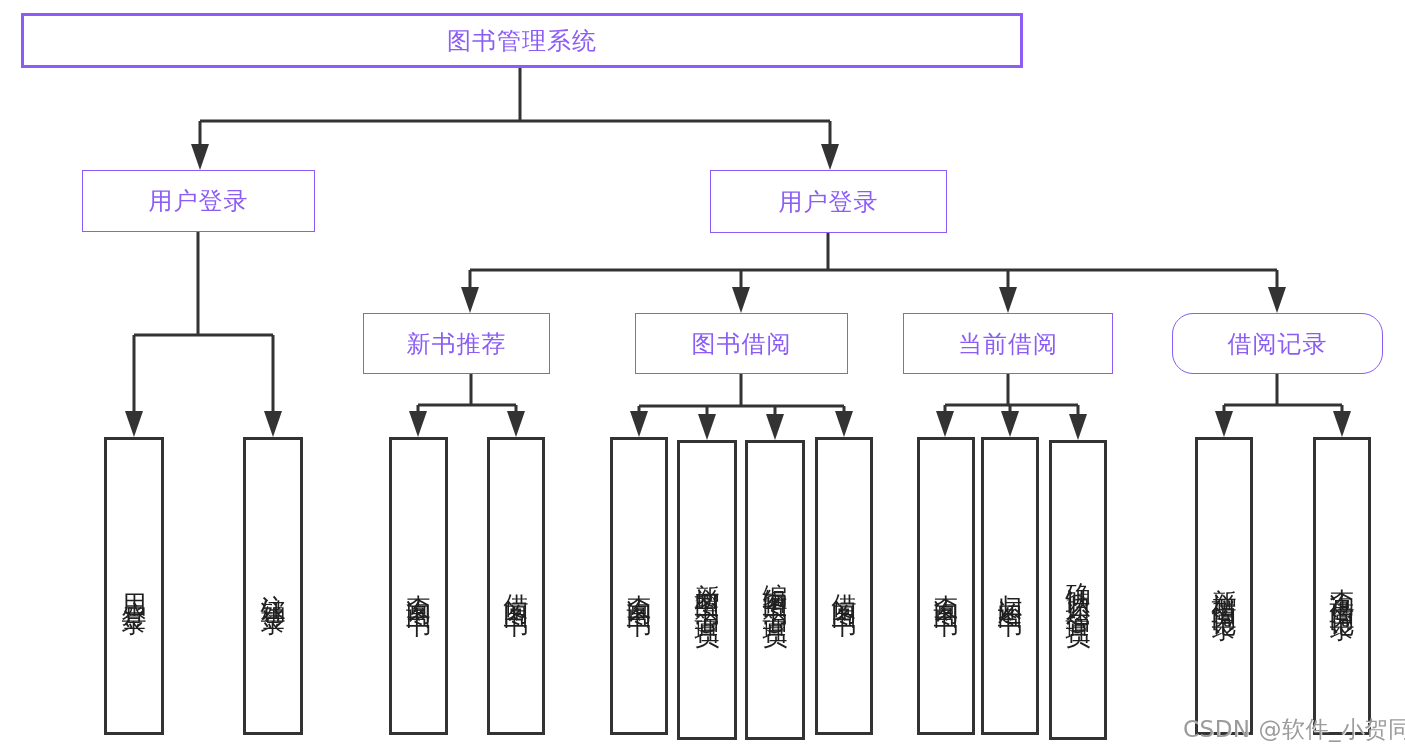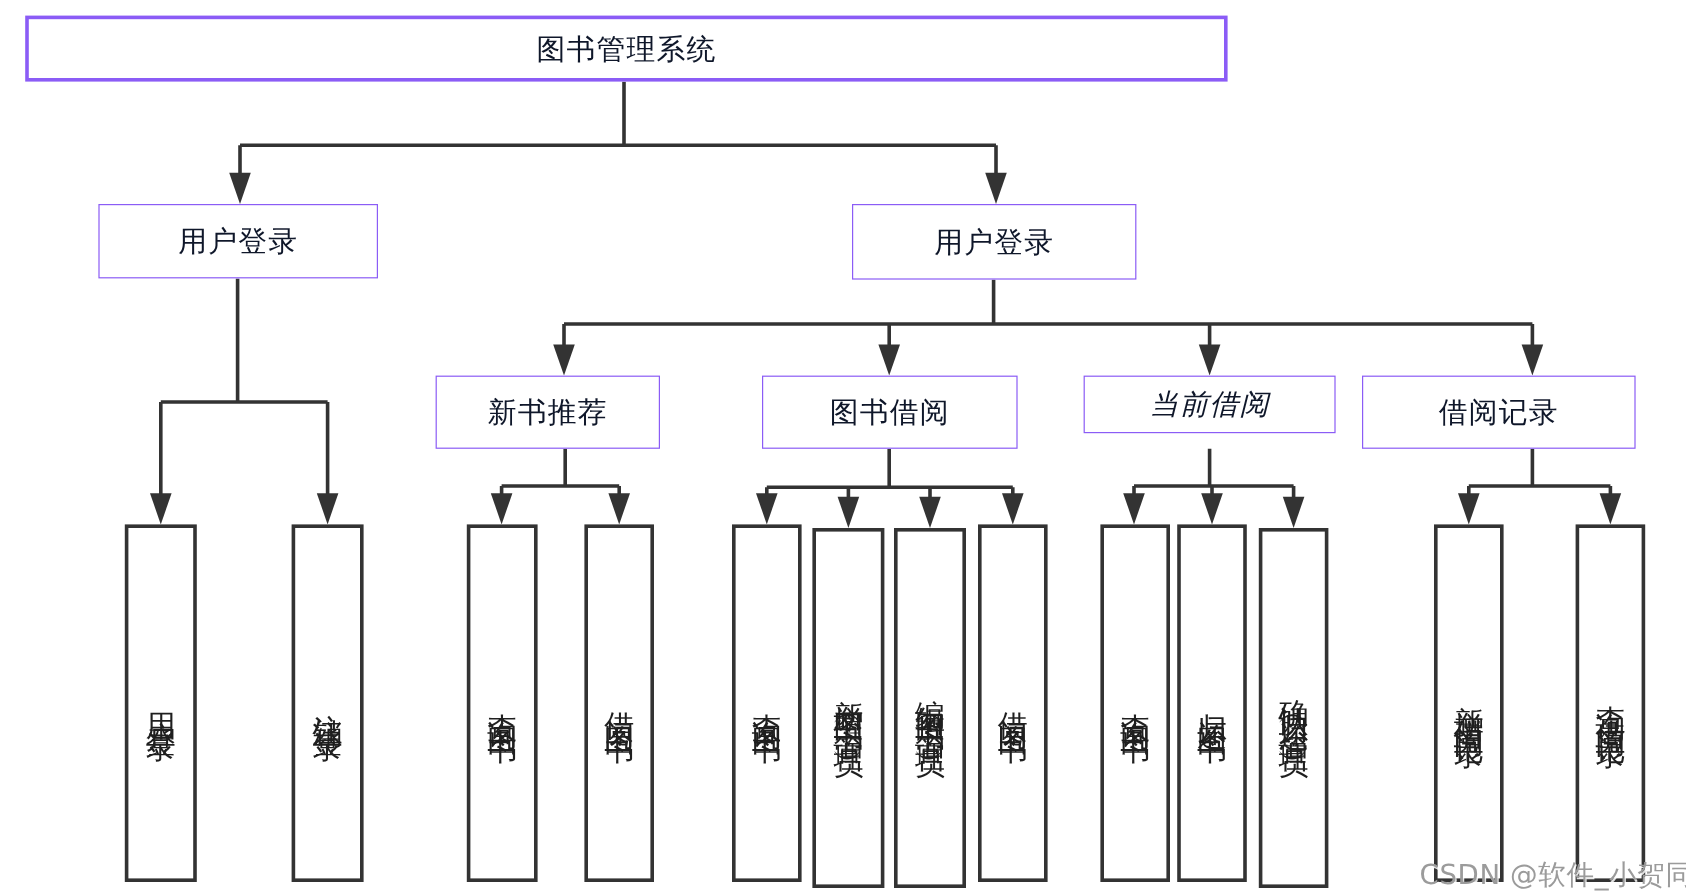--- a/index.html
+++ b/index.html
@@ -4,21 +4,21 @@
 <style>
   html,body{margin:0;padding:0;background:#ffffff;}
   .stage{
     position:relative;width:1405px;height:747px;background:#ffffff;overflow:hidden;
     font-family:"DejaVu Sans","Liberation Sans",sans-serif;color:#1f1f1f;
   }
   .connectors{position:absolute;left:0;top:0;width:1405px;height:747px;}
   .node{
     position:absolute;box-sizing:border-box;background:#ffffff;border:1px solid #8b5cf6;
     display:flex;align-items:center;justify-content:center;
-    font-size:24px;color:#0f172a;letter-spacing:1px;z-index:2;
+    font-size:24px;color:#8b5cf6;letter-spacing:1px;z-index:2;
   }
   .node.root{border-width:3px;}
   .leaf{
     position:absolute;box-sizing:border-box;background:#ffffff;border:3px solid #333333;
     display:flex;align-items:center;justify-content:center;z-index:2;
   }
   .leaf span{
     writing-mode:vertical-rl;text-orientation:mixed;
     font-size:25px;letter-spacing:6px;line-height:1;color:#1f1f1f;white-space:nowrap;
   }
@@ -65,22 +65,22 @@
     </g>
   </svg>
 
   <div class="node root" style="left:21px;top:13px;width:1002px;height:55px;">图书管理系统</div>
 
   <div class="node" style="left:82px;top:170px;width:233px;height:62px;">用户登录</div>
   <div class="node" style="left:710px;top:170px;width:237px;height:63px;">用户登录</div>
 
   <div class="node" style="left:363px;top:313px;width:187px;height:61px;">新书推荐</div>
   <div class="node" style="left:635px;top:313px;width:213px;height:61px;">图书借阅</div>
-  <div class="node" style="left:903px;top:313px;width:210px;height:48px;font-style:italic;">当前借阅</div>
-  <div class="node" style="left:1135px;top:313px;width:228px;height:61px;">借阅记录</div>
+  <div class="node" style="left:903px;top:313px;width:210px;height:61px;">当前借阅</div>
+  <div class="node" style="left:1172px;top:313px;width:211px;height:61px;border-radius:21px;">借阅记录</div>
 
   <div class="leaf" style="left:104px;top:437px;width:60px;height:298px;">
     <span>用户登录</span>
   </div>
   <div class="leaf" style="left:243px;top:437px;width:60px;height:298px;">
     <span>注销登录</span>
   </div>
 
   <div class="leaf" style="left:389px;top:437px;width:59px;height:298px;">
     <span>查询图书</span>

